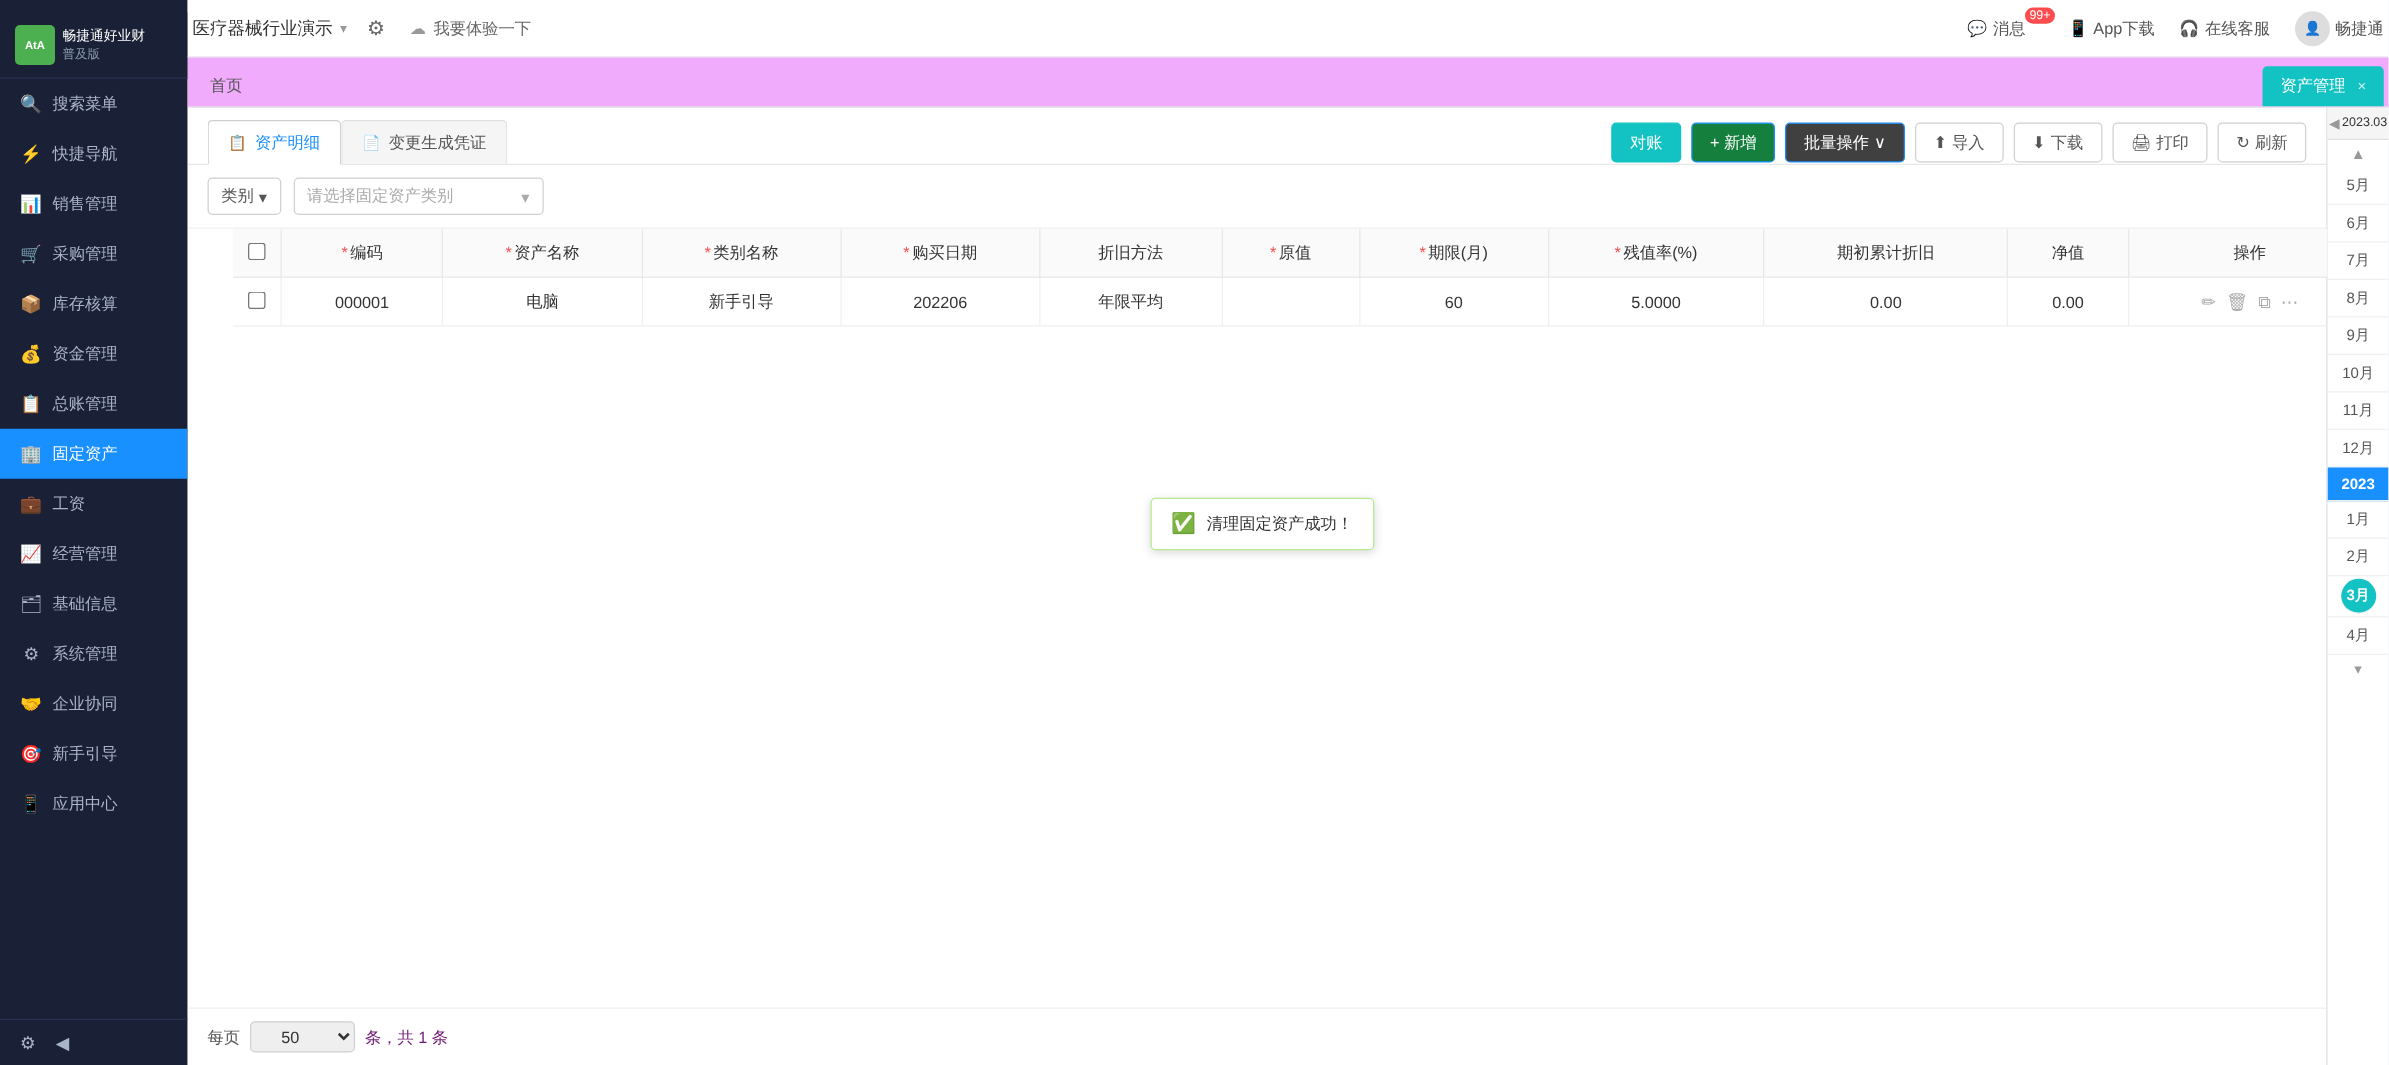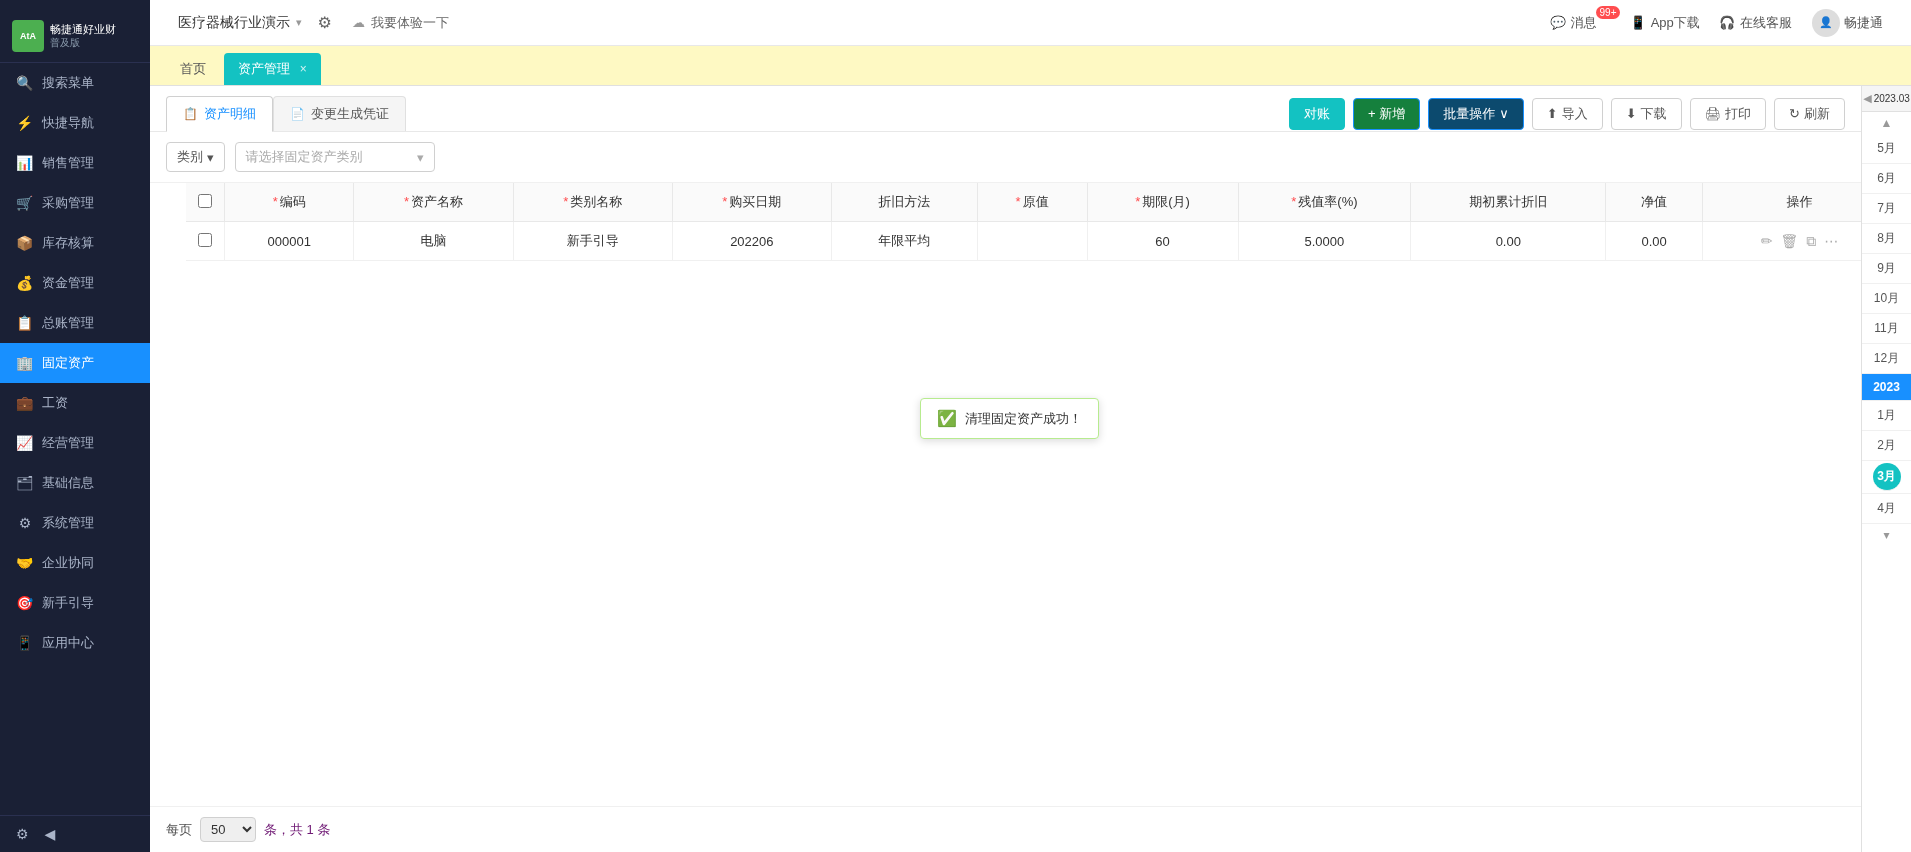--- a/index.html
+++ b/index.html
@@ -81,21 +81,21 @@
       height: 852px;
       overflow: hidden;
     }
 
     
     .top-header {
       background: white;
       height: 46px;
       display: flex;
       align-items: center;
-      padding: 0 28px;
+      padding: 0 4px;
       border-bottom: 1px solid #e8e8e8;
       gap: 12px;
     }
     .header-company {
       display: flex;
       align-items: center;
       gap: 6px;
       font-size: 14px;
       color: #333;
       cursor: pointer;
@@ -145,27 +145,28 @@
       border-radius: 50%;
       display: flex;
       align-items: center;
       justify-content: center;
       font-size: 11px;
       color: #666;
     }
 
     
     .tabs-bar {
-      background: #fef9c3;
+      background: #f0abfc;
       height: 40px;
       display: flex;
       align-items: flex-end;
-      padding: 0 16px;
+      padding: 0 4px;
       border-bottom: 1px solid #e0e0e0;
       gap: 4px;
+      justify-content: space-between;
     }
     .tab {
       padding: 7px 14px;
       font-size: 13px;
       cursor: pointer;
       border-radius: 4px 4px 0 0;
       color: #555;
       background: #e8e8e8;
     }
     .tab.active {
@@ -252,21 +253,21 @@
       background: #15803d;
       color: white;
       border-color: #1890ff;
     }
     .btn-teal {
       background: #13c2c2;
       color: white;
       border-color: #13c2c2;
     }
     .btn-batch {
-      background: #0c4a6e;
+      background: #404040;
       color: white;
       border-color: #1890ff;
       justify-content: flex-end;
     }
 
     
     .filter-bar {
       display: flex;
       align-items: center;
       gap: 10px;
@@ -366,21 +367,21 @@
       display: flex;
       align-items: center;
       gap: 8px;
       border-top: 1px solid #f0f0f0;
       background: white;
     }
     .page-size-label { color: #555; font-size: 13px; }
     .page-size-select {
       border: 1px solid #d0d0d0;
       border-radius: 4px;
-      padding: 3px 6px;
+      padding: 3px 20px;
       font-size: 13px;
       color: #333;
     }
     .page-total { color: #701a75; font-size: 13px; }
 
     
     .right-sidebar {
       width: 50px;
       background: white;
       border-left: 1px solid #e0e0e0;

